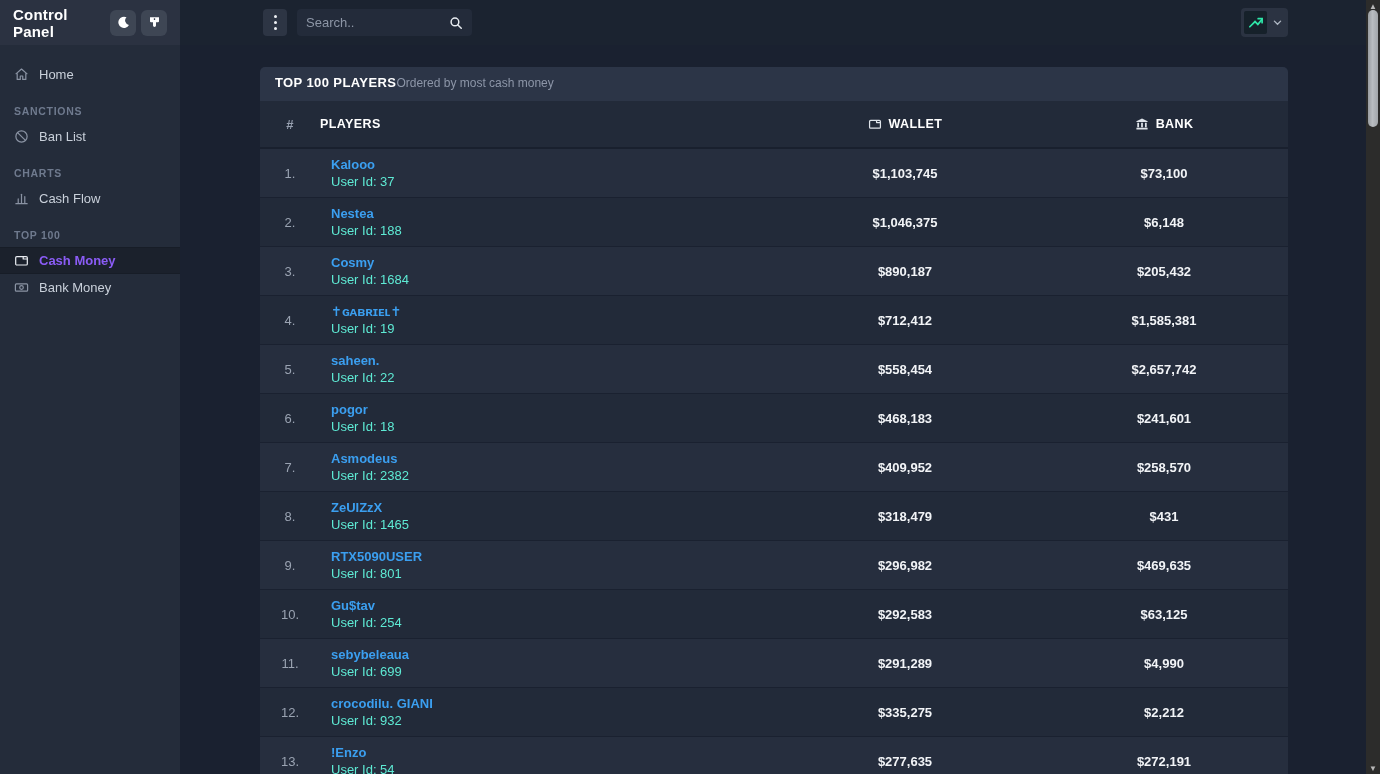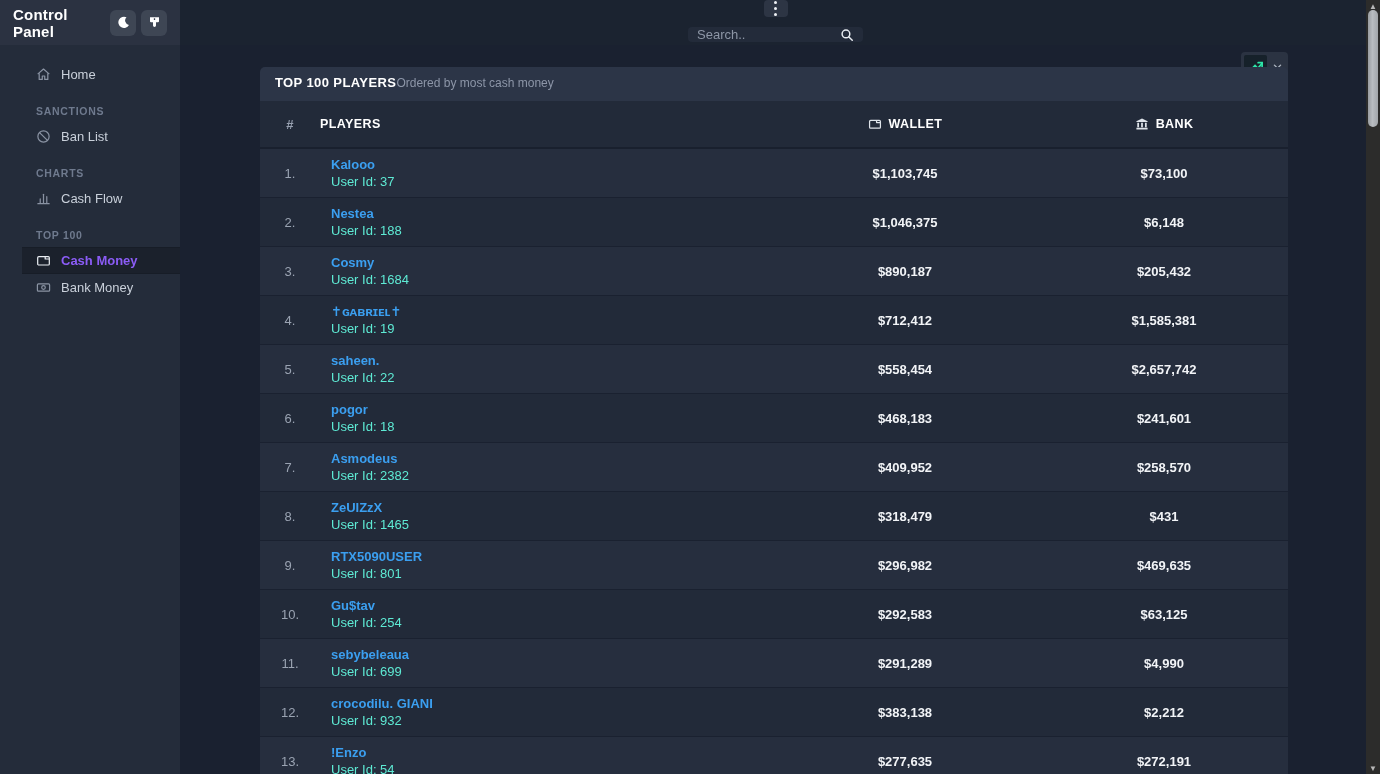--- a/index.html
+++ b/index.html
@@ -16,21 +16,21 @@
   
   .brand-header{
     background:#2b3241; display:flex; align-items:center; padding:0 13px; gap:5px;
   }
   .brand{ font-size:15px; font-weight:bold; color:#fff; flex:1; letter-spacing:.2px; }
   .icon-btn{
     width:26px; height:26px; background:#3e4654; border:none; border-radius:6px;
     color:#fff; display:flex; align-items:center; justify-content:center; cursor:pointer; flex:none;
   }
   
-  .topbar{ background:#1b2330; display:flex; align-items:center; padding:0 78px 0 83px; gap:10px;flex-direction:column; }
+  .topbar{ background:#1b2330; display:flex; align-items:center; padding:0 78px 0 83px; gap:10px; }
   .kebab-btn{
     width:24px; height:27px; background:#2d3544; border:none; border-radius:4px;
     color:#eef1f5; display:flex; align-items:center; justify-content:center; cursor:pointer;
   }
   .search-box{
     width:175px; height:27px; background:#232b3a; border-radius:4px;
     display:flex; align-items:center; padding:0 9px; gap:6px;
   }
   .search-box input{
     flex:1; min-width:0; background:transparent; border:none; outline:none;
@@ -39,21 +39,21 @@
   .search-box input::placeholder{ color:#8d96a6; }
   .profile-group{
     margin-left:auto; height:29px; background:#2b3342; border-radius:4px;
     display:flex; align-items:center; padding:3px 5px 3px 3px; gap:5px; cursor:pointer;
   }
   .trend-thumb{
     width:23px; height:23px; background:#16212a; border-radius:2px;
     display:flex; align-items:center; justify-content:center;
   }
   
-  .sidebar{ background:#242c3a; padding-top:16px; overflow:hidden;padding-left:22px; }
+  .sidebar{ background:#242c3a; padding-top:16px; overflow:hidden; }
   .side-item{
     height:27px; display:flex; align-items:center; gap:10px; padding:0 14px;
     color:#c9d0da; font-size:13px; cursor:pointer;
   }
   .side-item .s-icon{ color:#8a93a3; display:flex; }
   .side-item.active{ background:#1b212c; color:#8b5cf6; font-weight:bold;
     border-top:1px solid #171d27; border-bottom:1px solid #171d27; }
   .side-item.active .s-icon{ color:#e9edf2; }
   .side-section{
     margin:18px 14px 6px; font-size:10.5px; font-weight:bold;
@@ -348,21 +348,21 @@
     <div class="cell-money wallet">$291,289</div>
     <div class="cell-money bank">$4,990</div>
   </div>
 
   <div class="row">
     <div class="cell-rank rank">12.</div>
     <div class="cell-user">
       <a class="username">crocodilu. GIANI</a>
       <span class="userid">User Id: 932</span>
     </div>
-    <div class="cell-money wallet">$383,138</div>
+    <div class="cell-money wallet">$335,275</div>
     <div class="cell-money bank">$2,212</div>
   </div>
 
   <div class="row odd">
     <div class="cell-rank rank">13.</div>
     <div class="cell-user">
       <a class="username">!Enzo</a>
       <span class="userid">User Id: 54</span>
     </div>
     <div class="cell-money wallet">$277,635</div>

